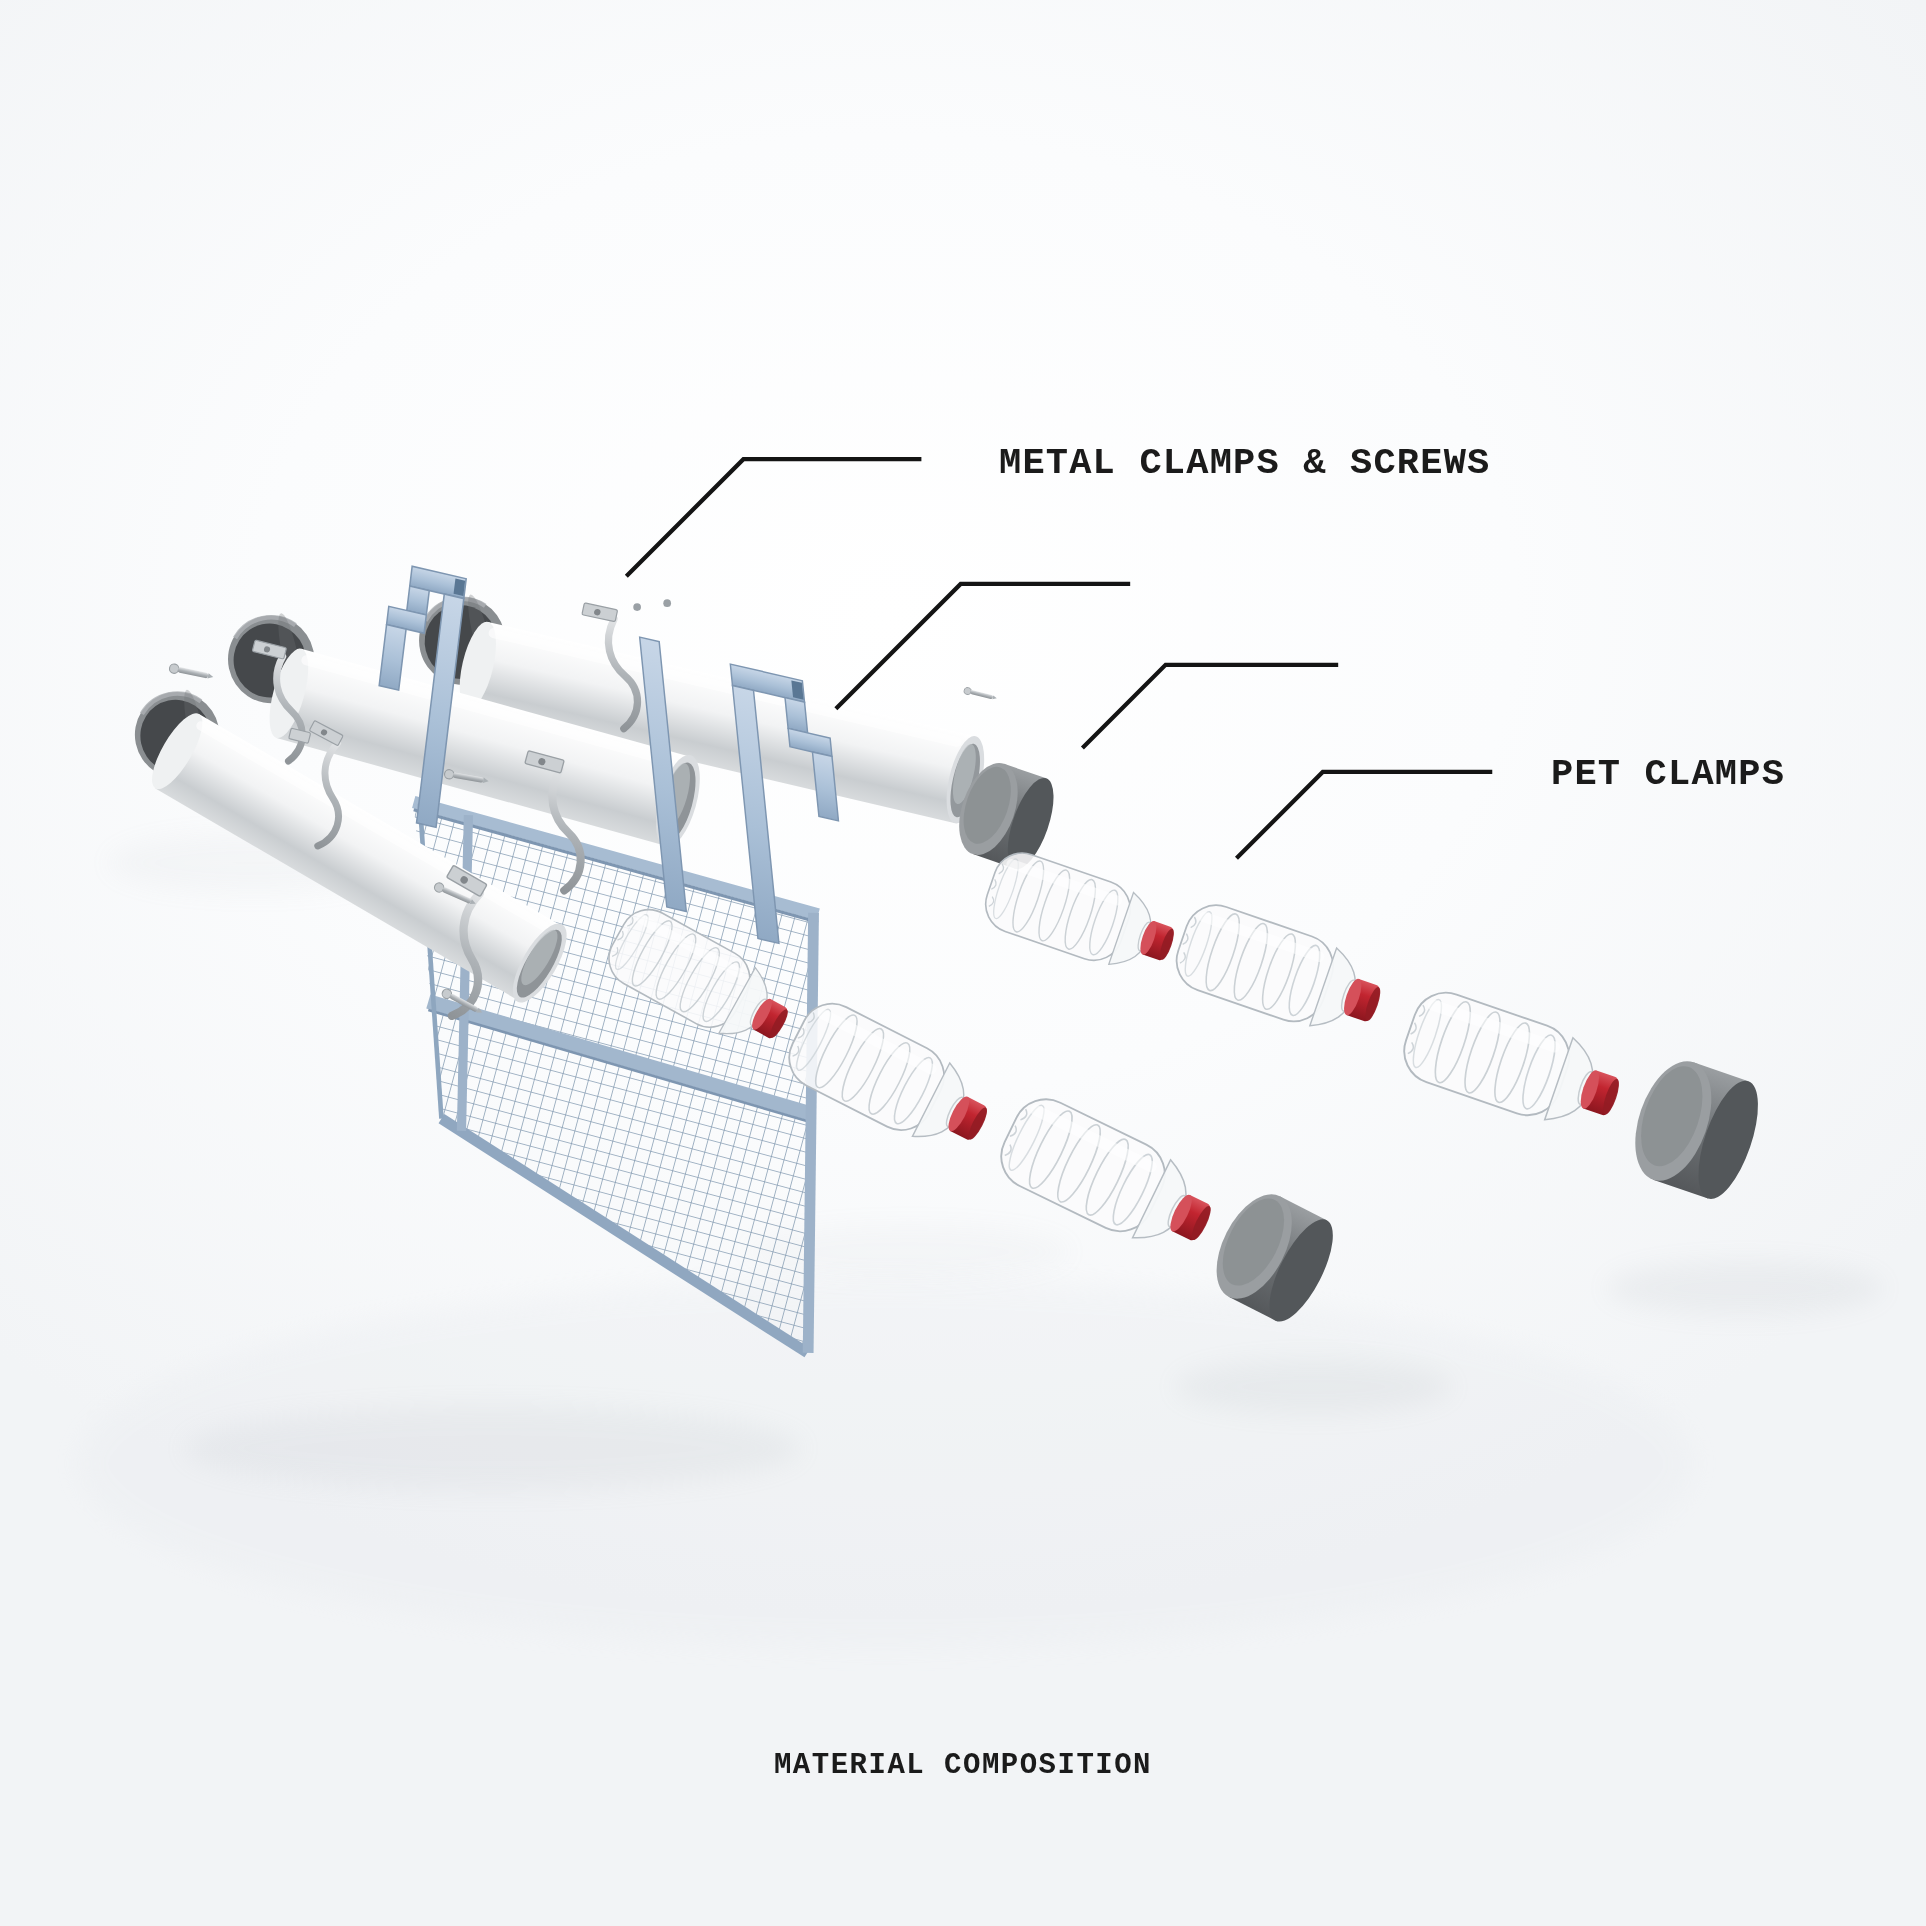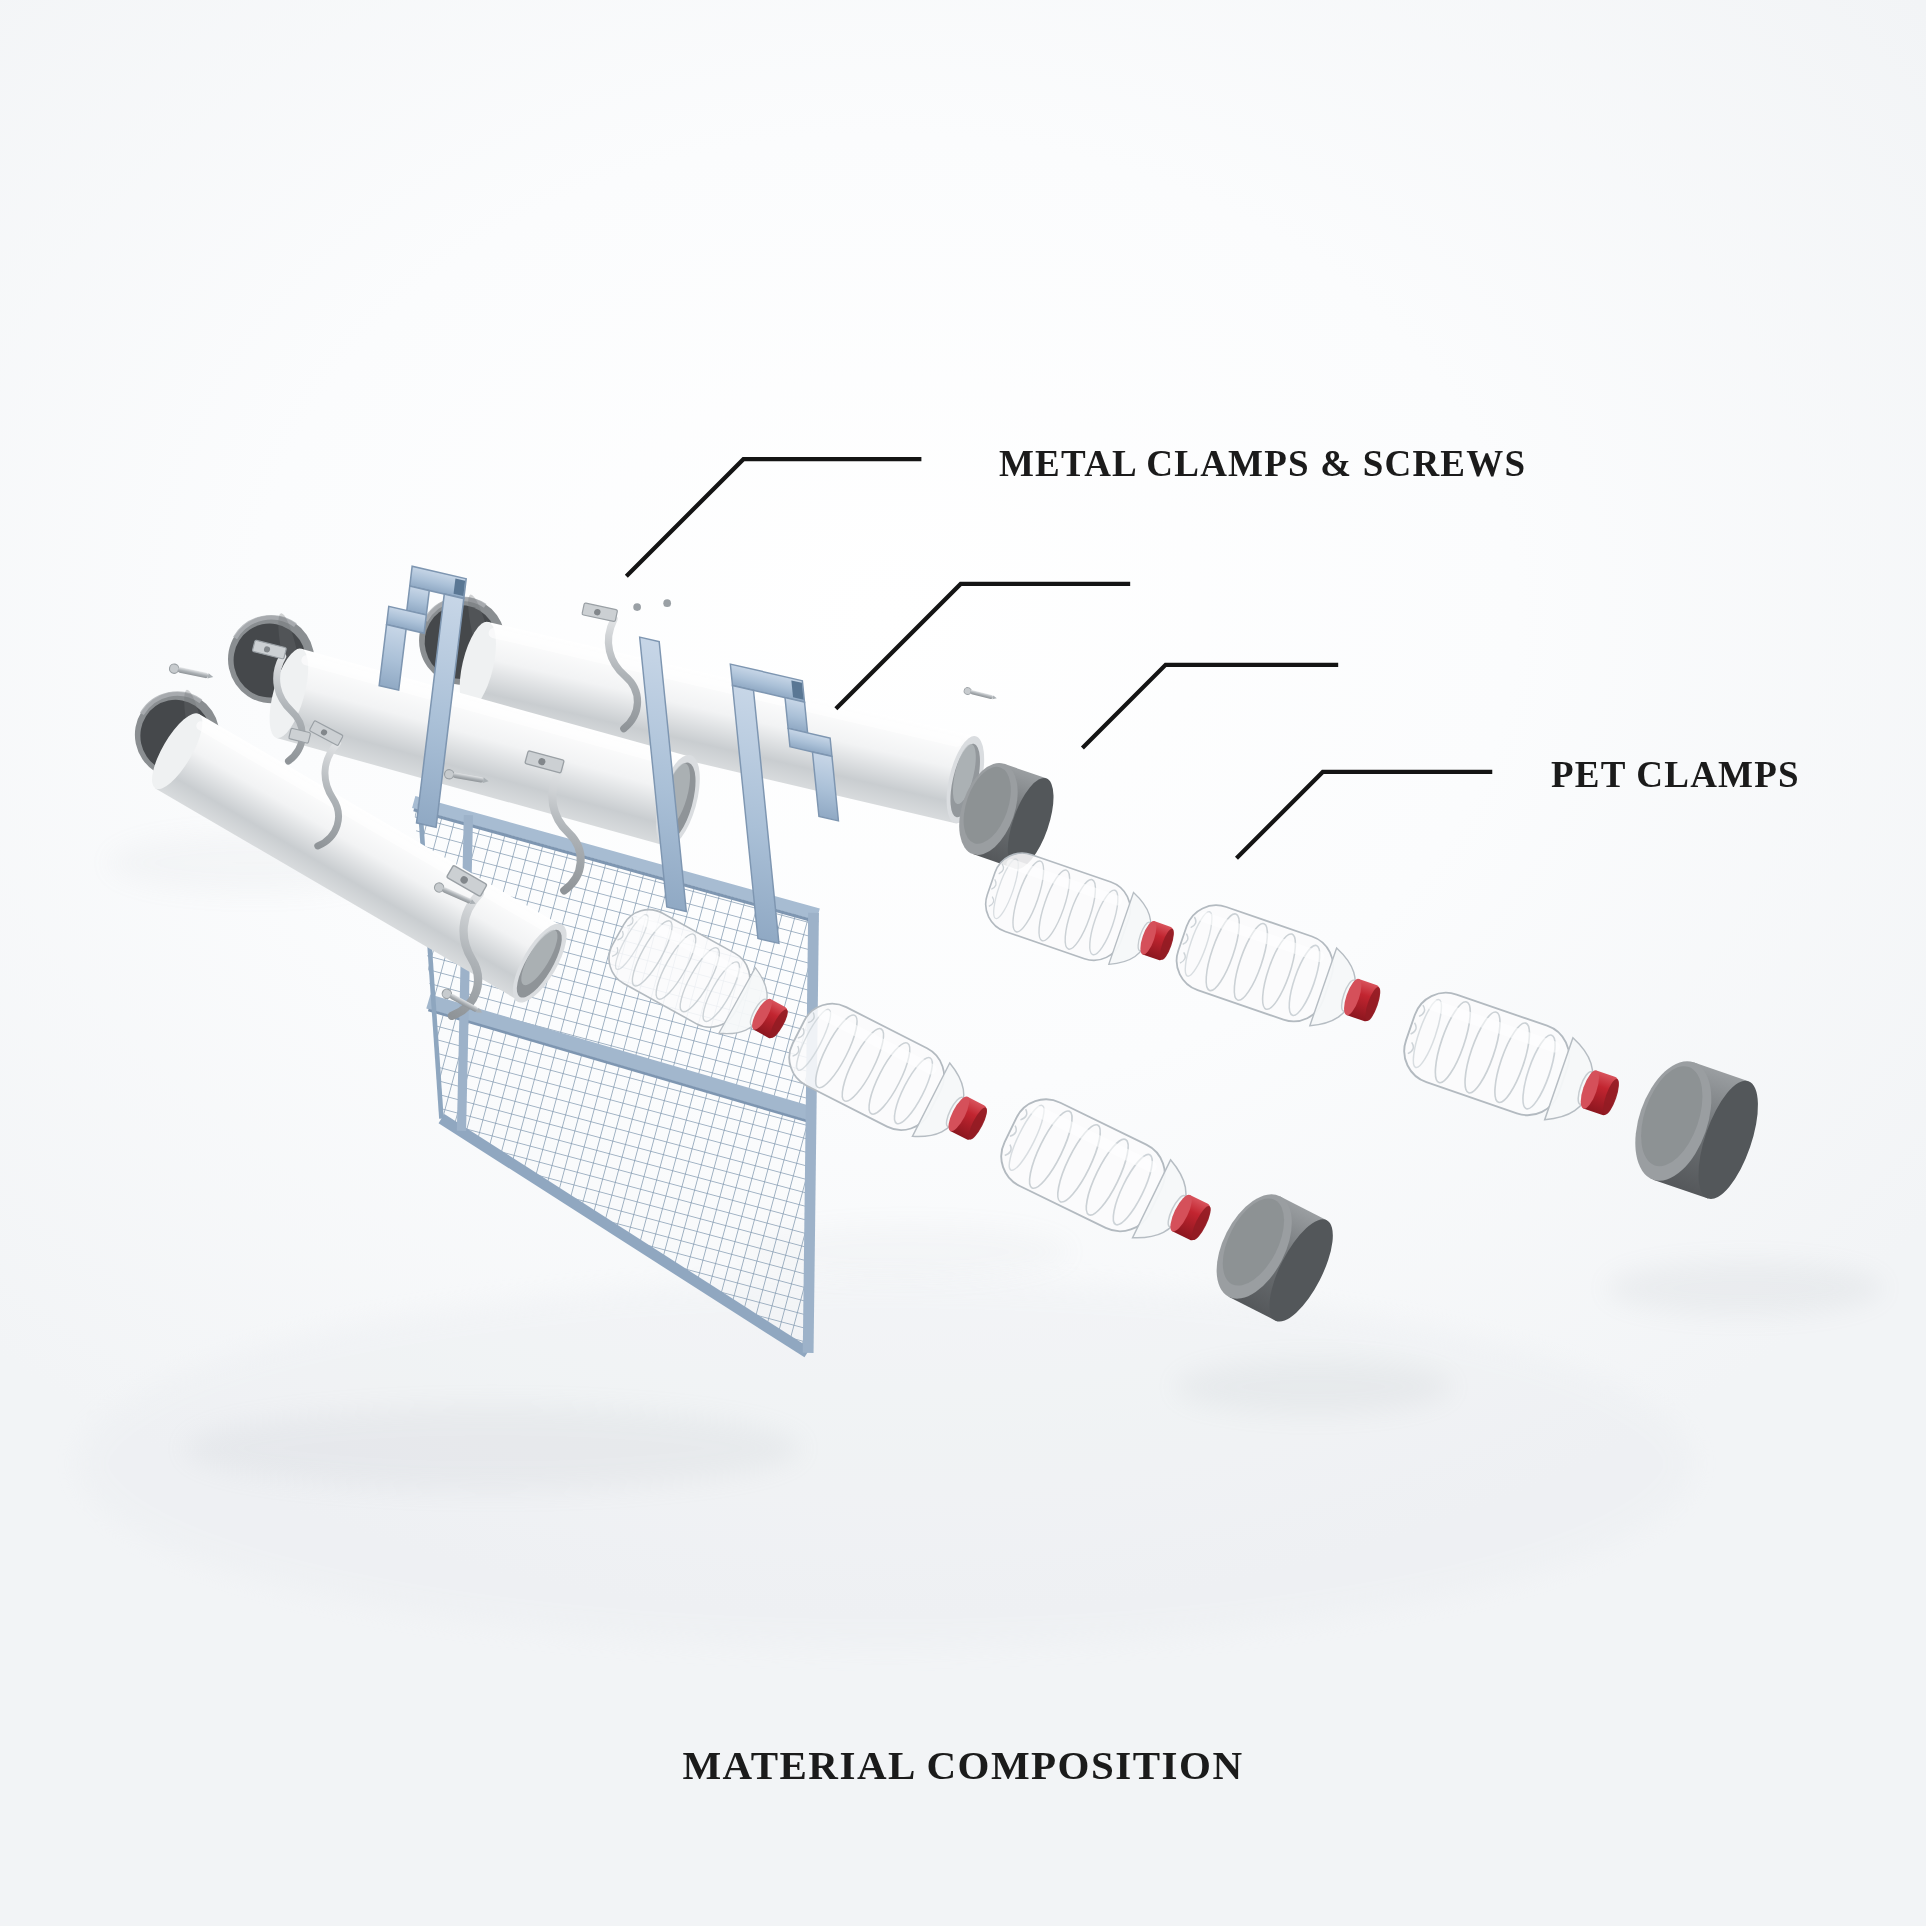--- a/index.html
+++ b/index.html
@@ -1,30 +1,30 @@
 <!DOCTYPE html>
 <html style="font-size:12.3px"><head>
 <meta charset="utf-8">
 <style>
   html,body{margin:0;padding:0;background:#eef0f2;}
   .stage{
     position:relative;width:1926px;height:1926px;overflow:hidden;
-    font-family:Liberation Serif, serif;
+    font-family:Liberation Mono, monospace;
     background:radial-gradient(1310px 1002px at 46% 32%, #ffffff 0%, #fbfcfd 48%, #f2f4f6 100%);
     text-align:right;
   }
   .scene{position:absolute;left:0;top:0;width:1926px;height:1926px;}
   .callout{
     position:absolute;transform:translateY(-50%);
     font-weight:700;font-size:37px;letter-spacing:1.2px;
     color:#1b1b1b;white-space:nowrap;
   }
   .diagram-title{
     position:absolute;left:963px;top:1765px;transform:translate(-50%,-50%);
-    font-weight:700;font-size:41px;letter-spacing:1.5px;color:#1b1b1b;white-space:nowrap;
+    font-weight:700;font-size:29px;letter-spacing:1.5px;color:#1b1b1b;white-space:nowrap;
   }
 </style>
 </head>
 <body>
 
 <div class="stage">
 
   <svg class="scene" viewBox="0 0 2500 2500">
     <defs>
       <linearGradient id="pg" x1="0" y1="0" x2="0" y2="1">

